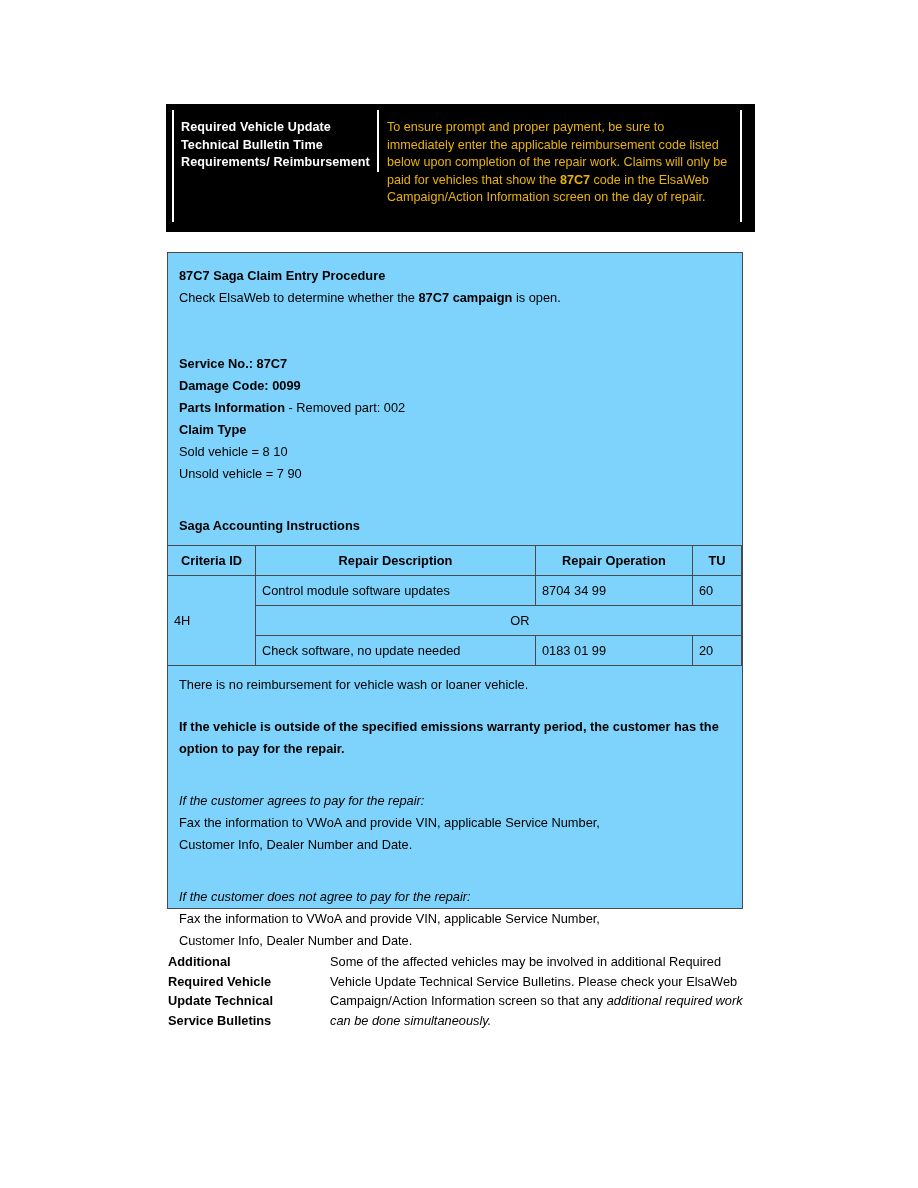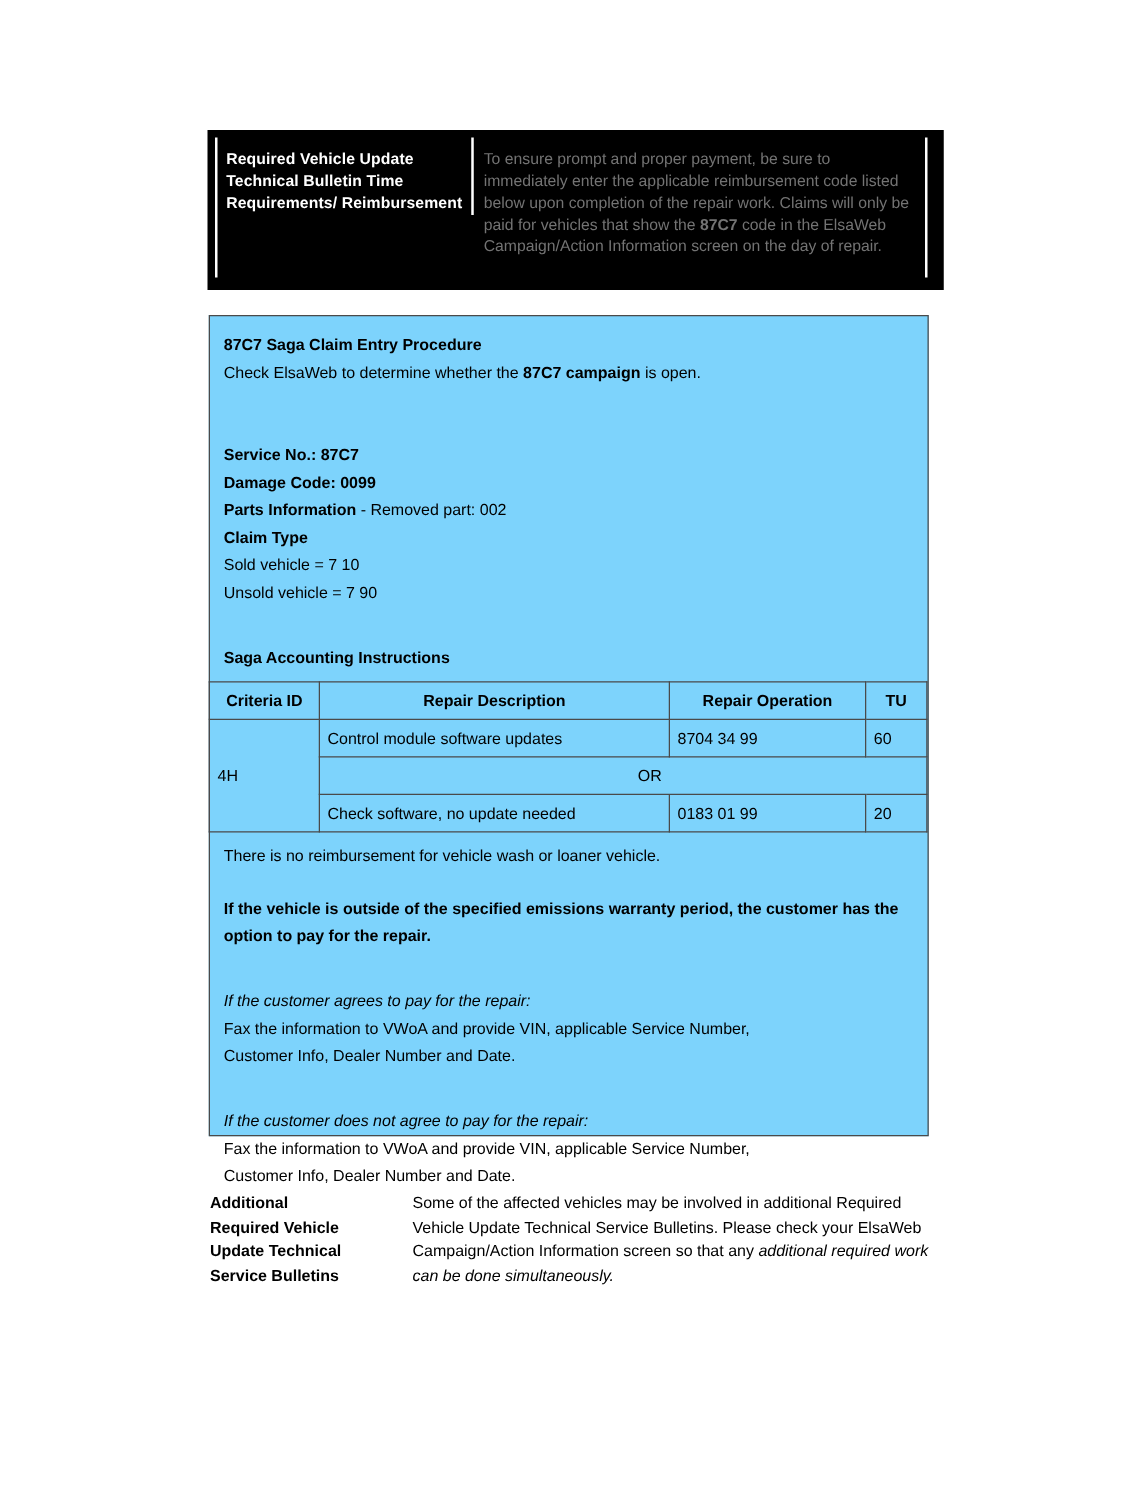--- a/index.html
+++ b/index.html
@@ -55,21 +55,21 @@
     white-space: nowrap;
     letter-spacing: 0.1px;
   }
   .header-right-cell {
     flex: 1 1 auto;
     box-sizing: border-box;
     padding: 9px 8px 0 8px;
   }
   .header-right-cell p {
     margin: 0;
-    color: #737373;
+    color: #eab308;
     font-size: 12.6px;
     line-height: 17.6px;
   }
   .header-right-cell b { font-weight: bold; }
 
   
   .content-box {
     position: absolute;
     left: 167px;
     top: 252px;
@@ -198,21 +198,21 @@
     <p class="txt bold">87C7 Saga Claim Entry Procedure</p>
 
     <p class="txt"><span>Check ElsaWeb to determine whether the </span><b>87C7 campaign</b><span> is open.</span></p>
 
     <div class="spacer-lg"></div>
 
     <p class="txt bold">Service No.: 87C7</p>
     <p class="txt bold">Damage Code: 0099</p>
     <p class="txt"><b>Parts Information</b><span> - Removed part: 002</span></p>
     <p class="txt bold">Claim Type</p>
-    <p class="txt">Sold vehicle = 7 10</p>
+    <p class="txt">Sold vehicle = 8 10</p>
     <p class="txt">Unsold vehicle = 7 90</p>
 
     <div class="spacer-md"></div>
 
     <p class="txt bold">Saga Accounting Instructions</p>
 
     <table class="saga-table">
       <thead>
         <tr>
           <th class="col-criteria">Criteria ID</th>

